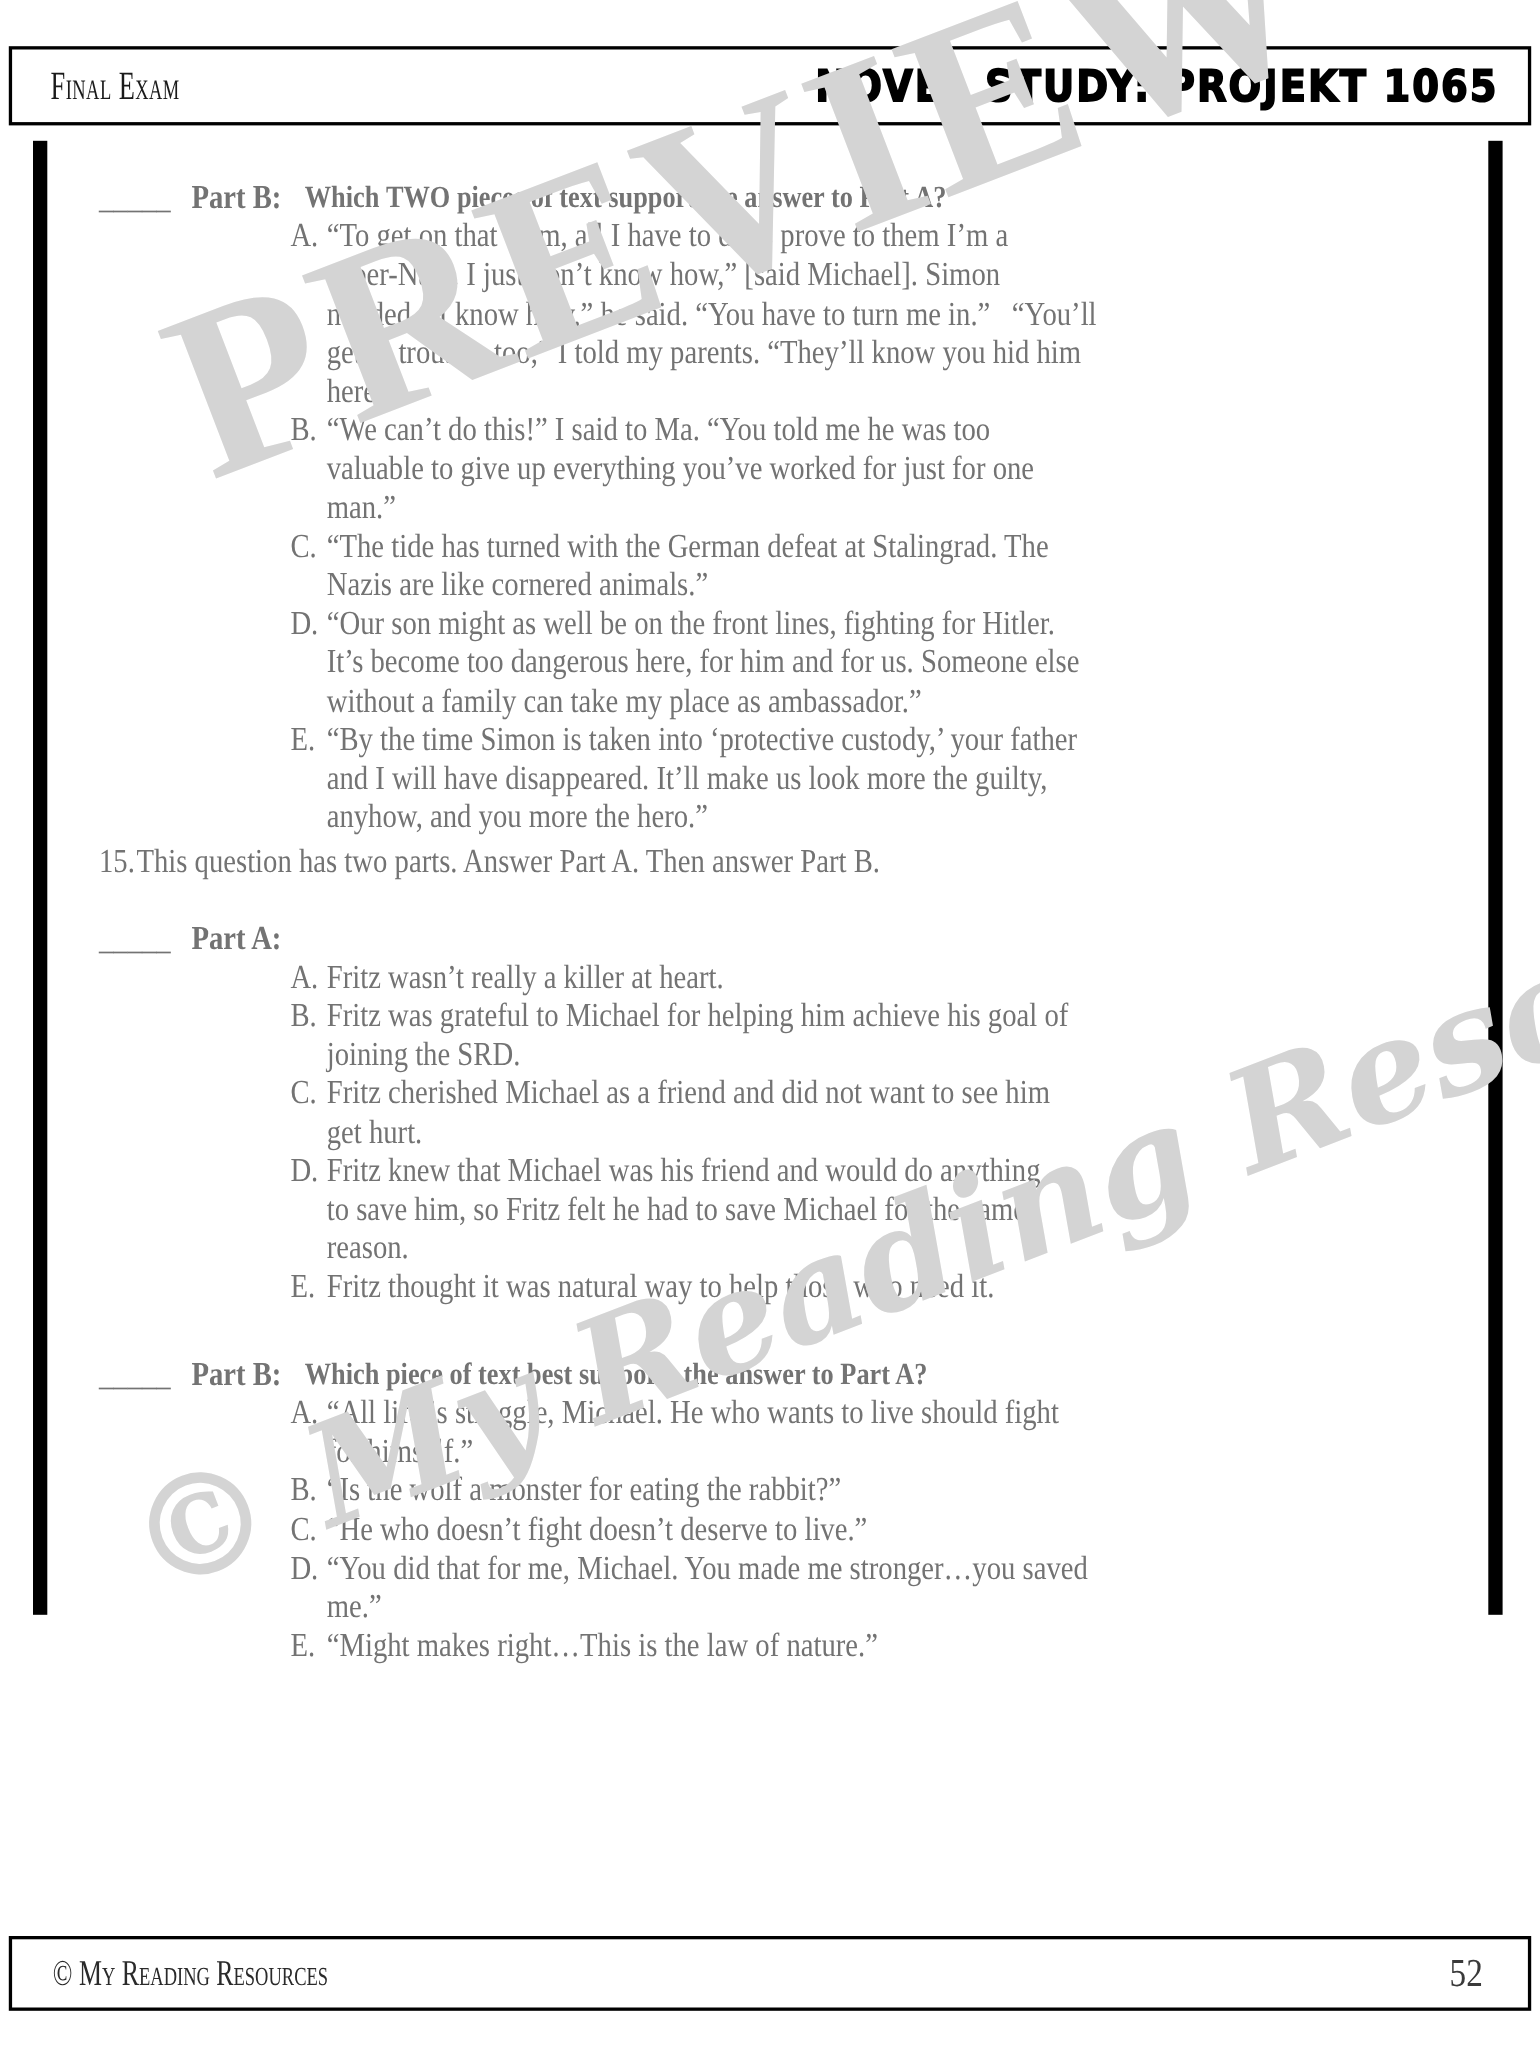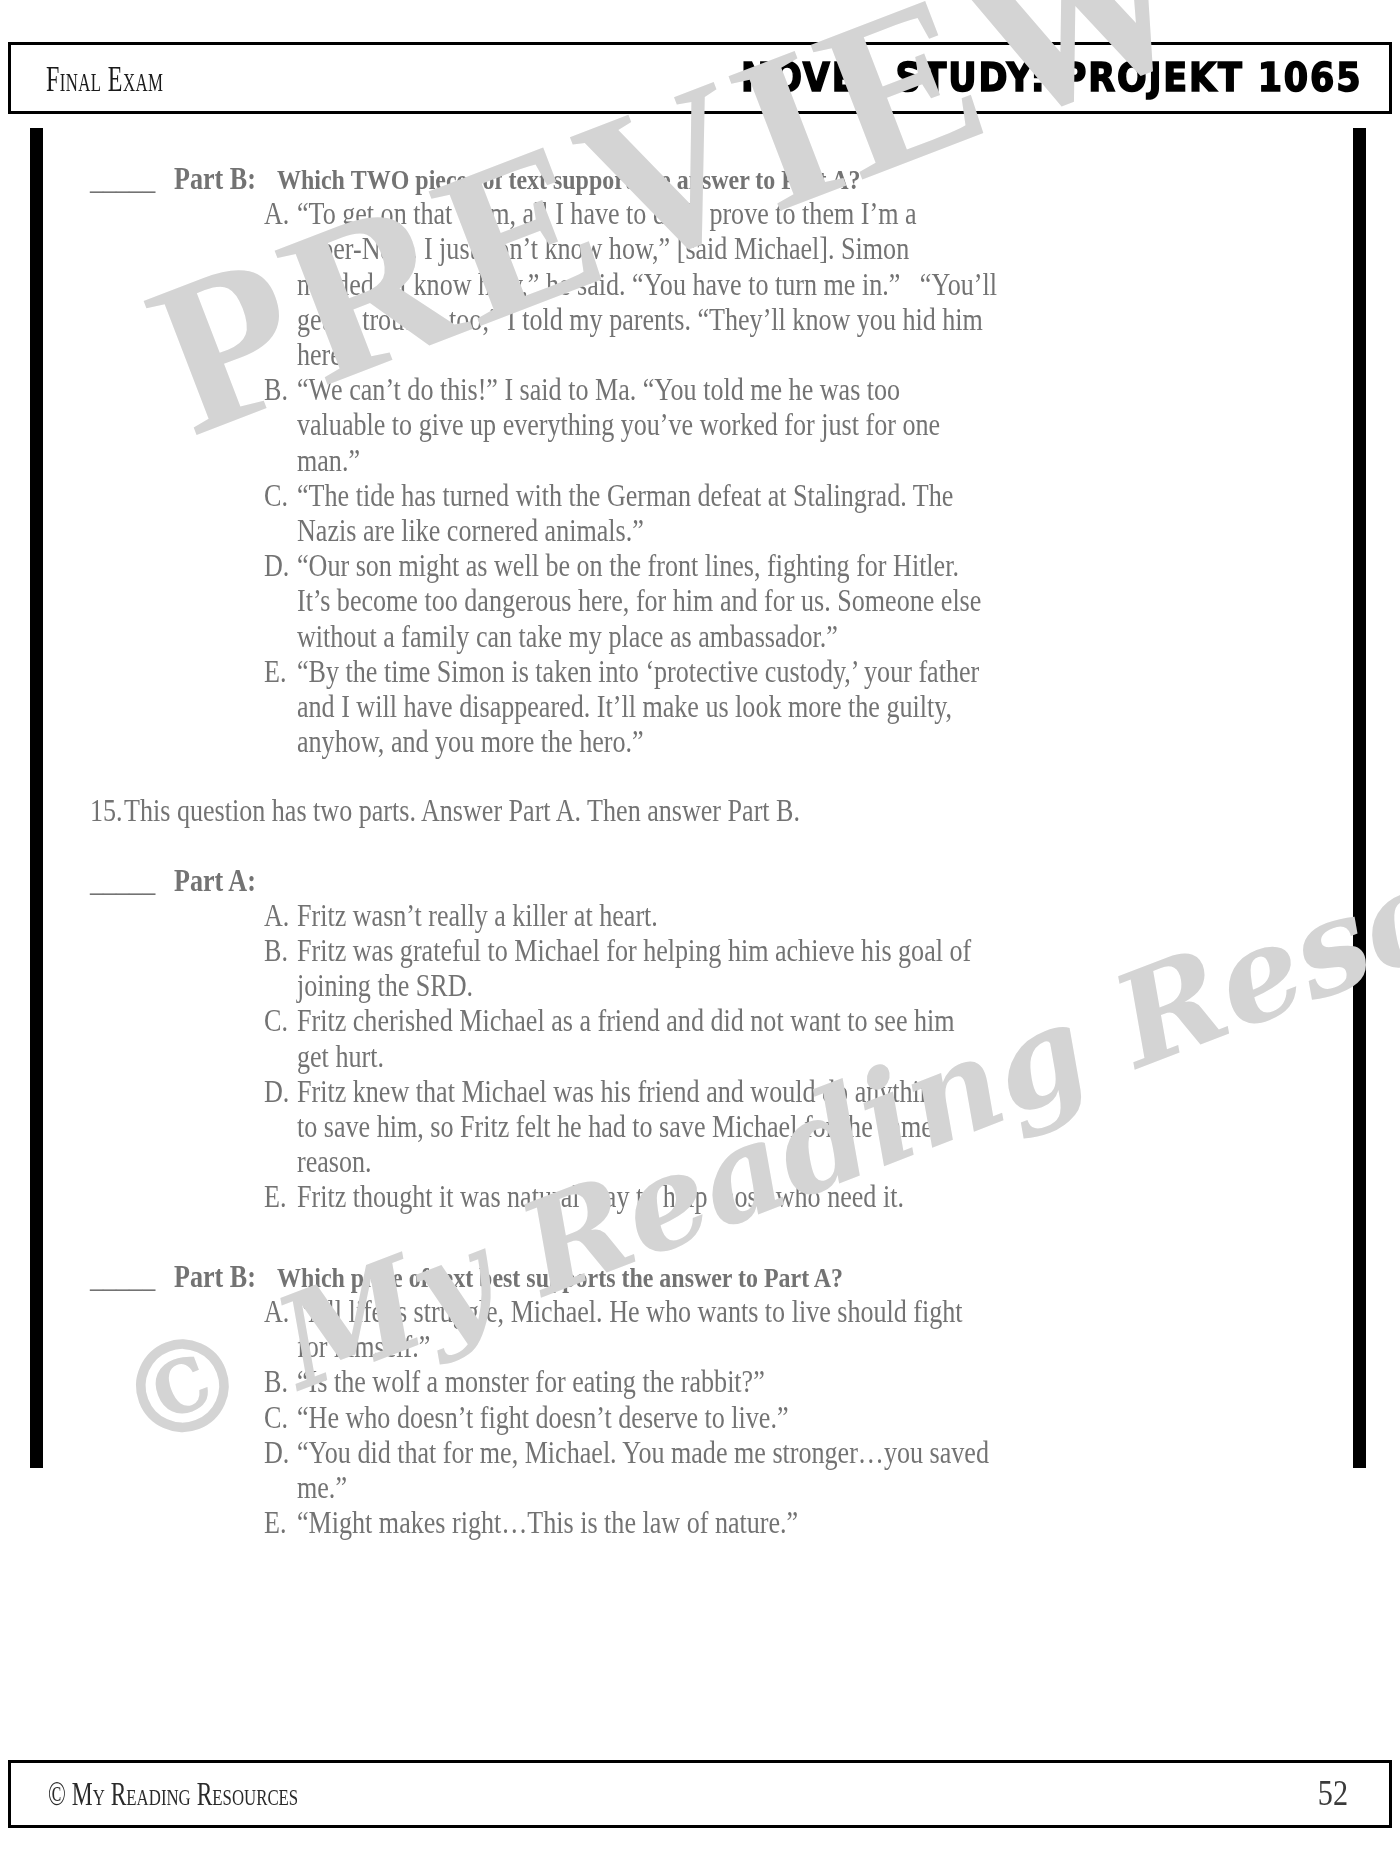--- a/index.html
+++ b/index.html
@@ -116,21 +116,21 @@
   .parttext .l, .opt .l {
     white-space: pre;
     transform: scaleX(0.855);
     transform-origin: left center;
     display: block;
   }
 
   .qnum {
     display: flex;
     align-items: center;
-    margin-top: 34px;
+    margin-top: 6px;
   }
   .qnum .n {
     flex: none;
     width: 34px;
     font-size: 30.5px;
     line-height: 35.2px;
     transform: scaleX(0.855);
     transform-origin: left center;
   }
   .qnum .t {

